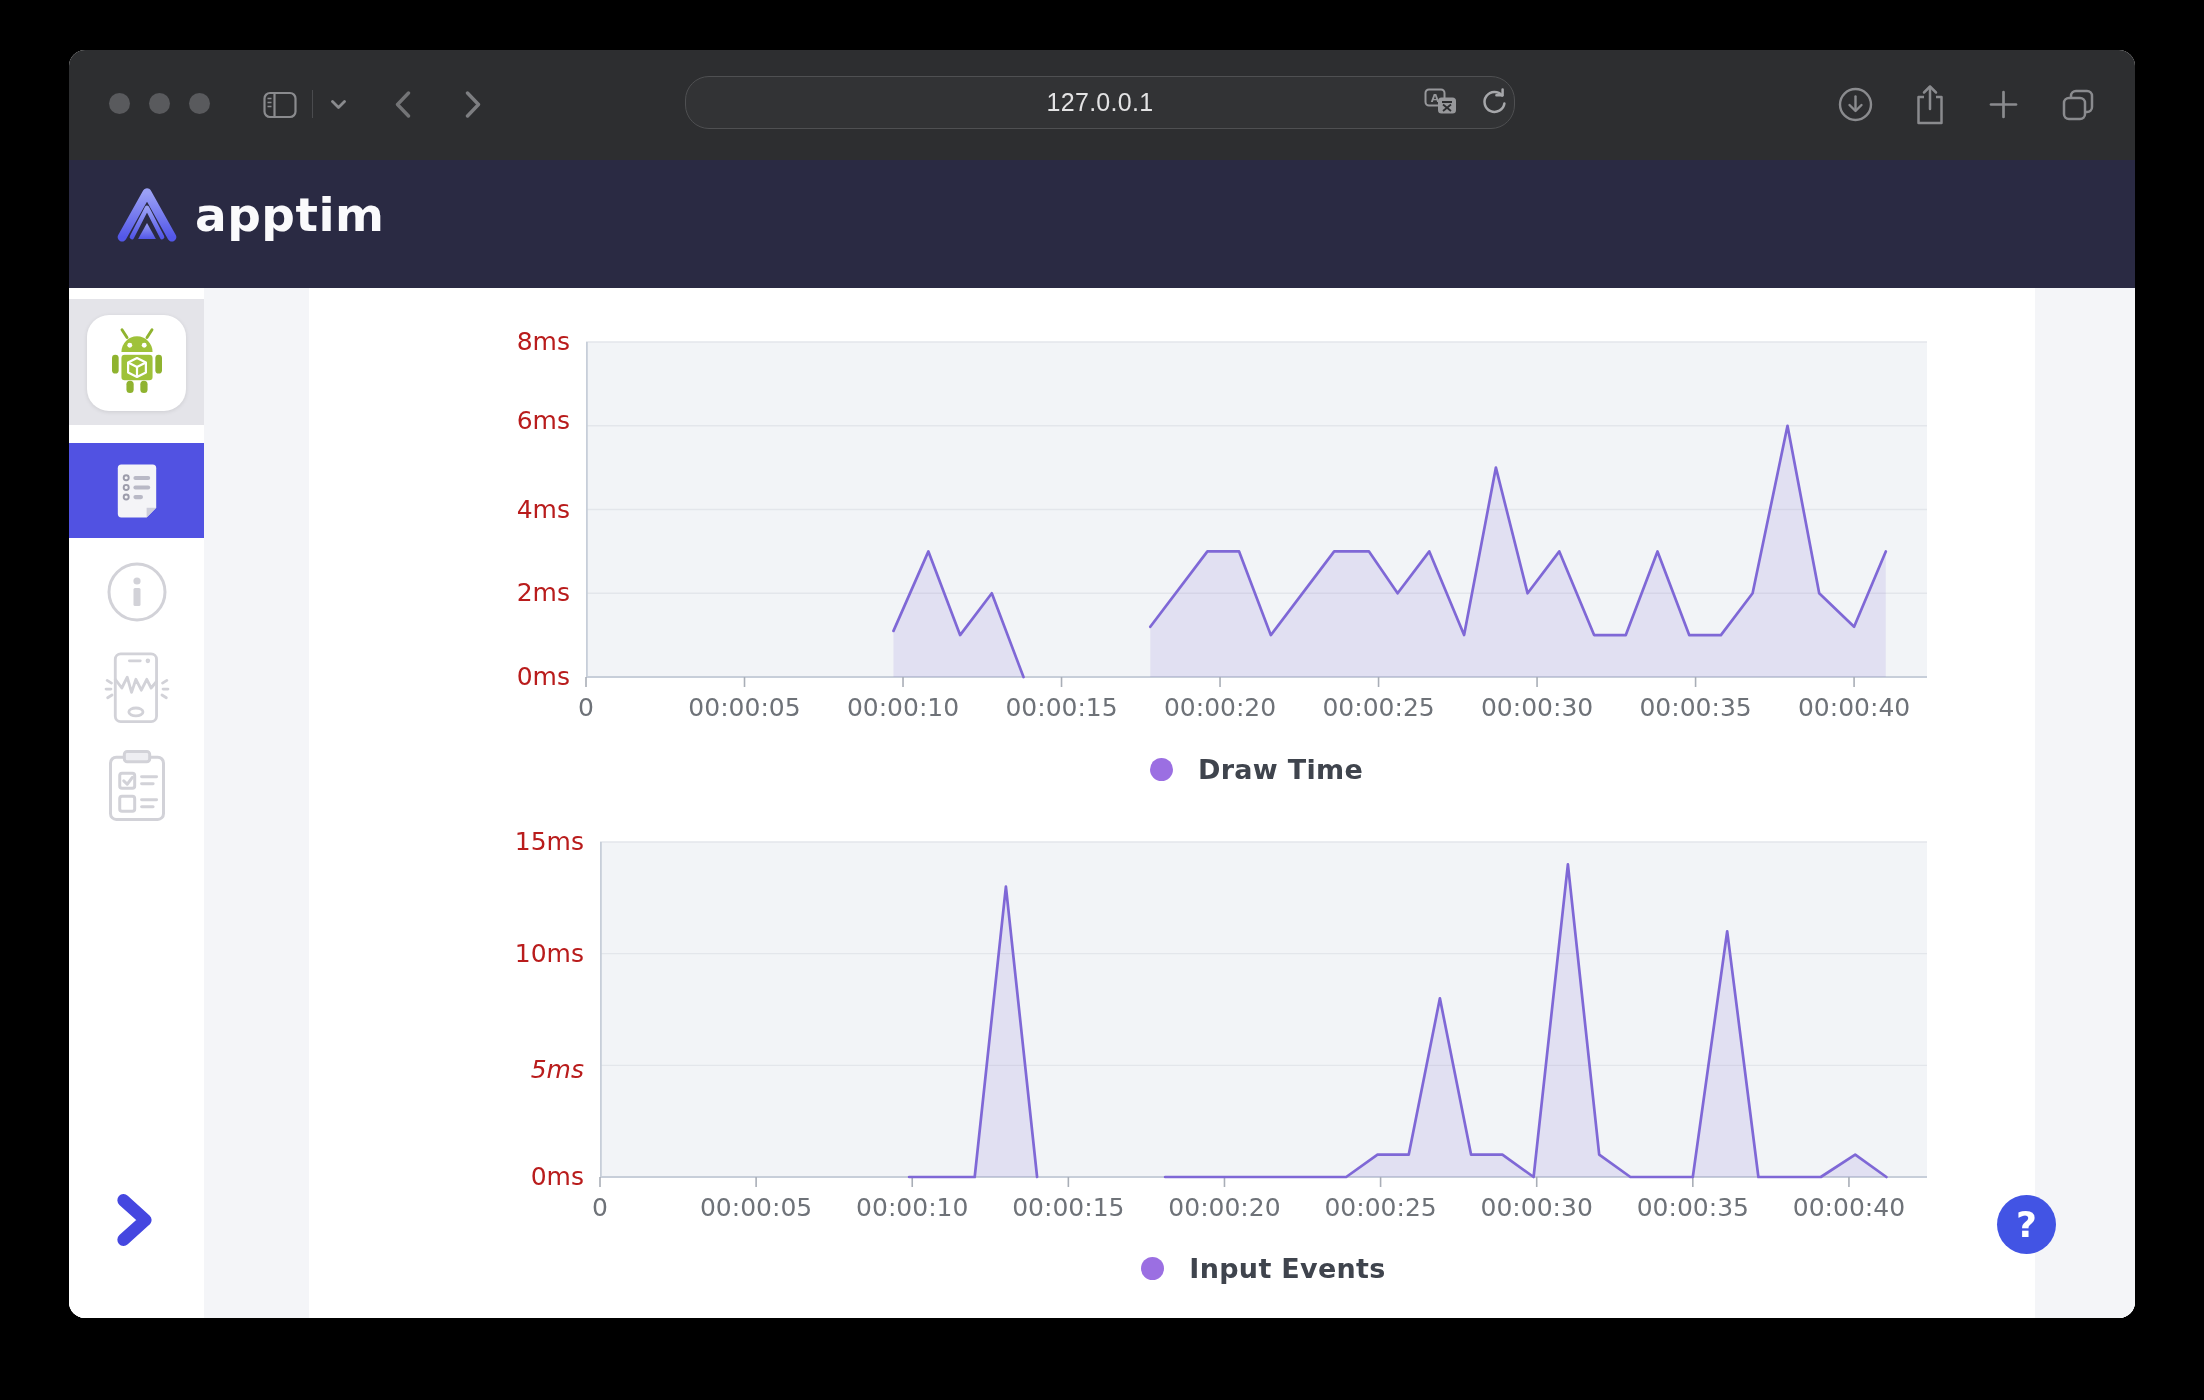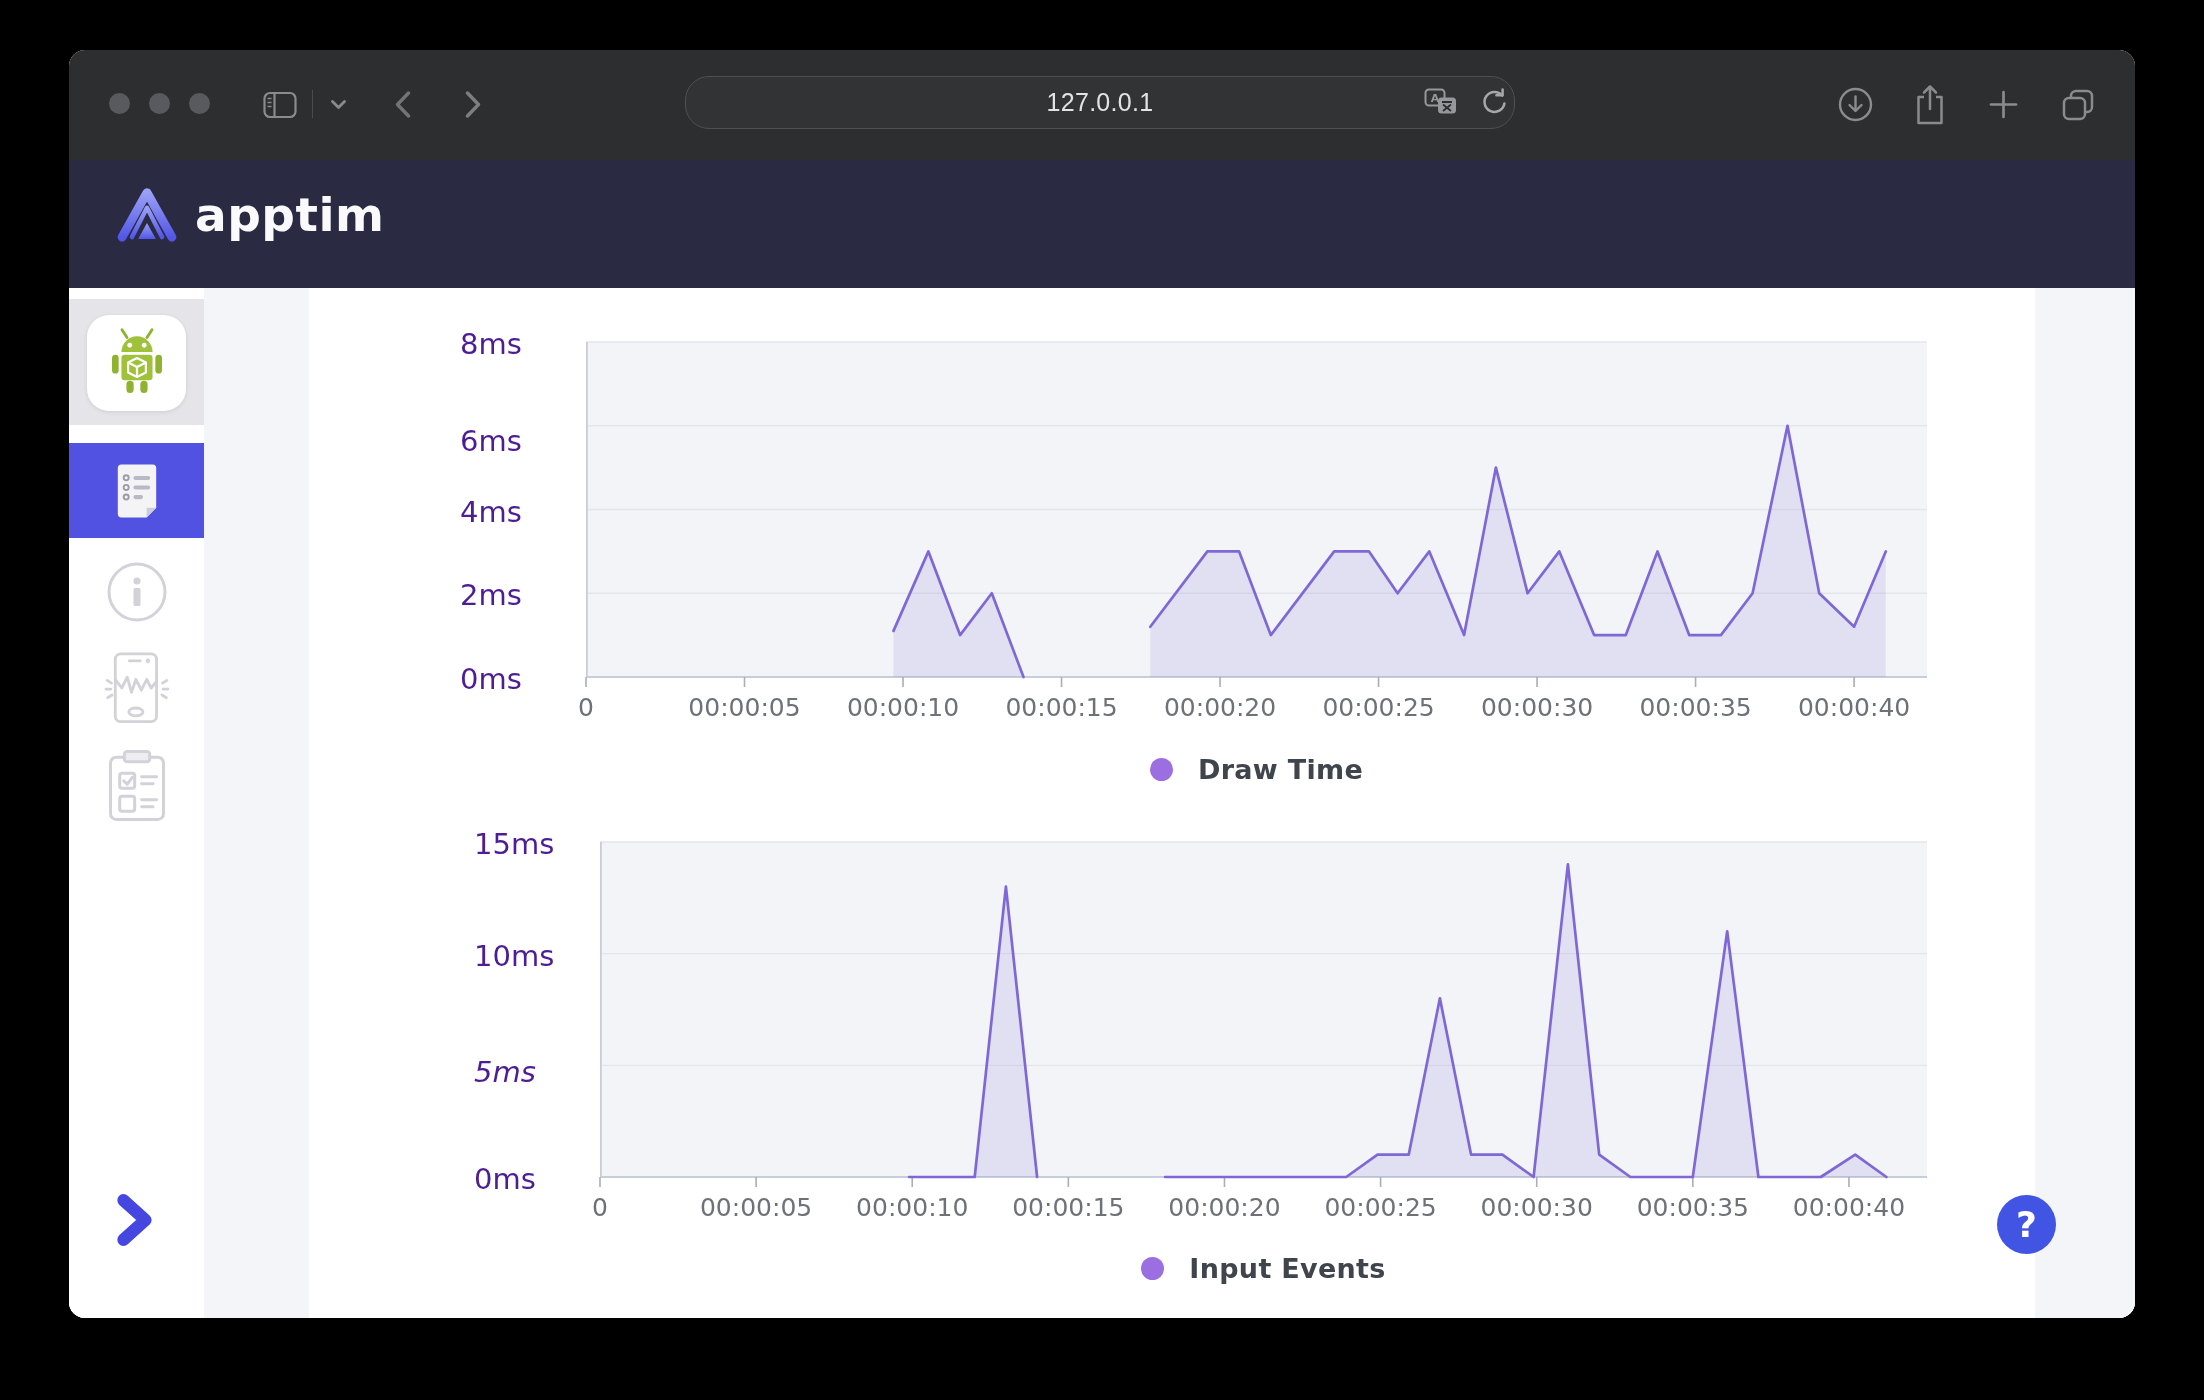--- a/index.html
+++ b/index.html
@@ -41,21 +41,21 @@
   .sideitem { position:absolute; left:0; width:135px; display:flex; align-items:center; justify-content:center; }
   #item-report { top:155px; height:95px; background:#5152e2; }
   #item-info      { top:272px; height:64px; }
   #item-crash     { top:362px; height:76px; }
   #item-checklist { top:460px; height:76px; }
   #expand-btn { position:absolute; left:46px; top:905px; width:44px; height:56px; cursor:pointer; }
 
   
   .chart { position:absolute; }
   .chart svg { position:absolute; left:0; top:0; overflow:visible; }
-  .ylab { position:absolute; width:110px; font-size:29px; color:#4c1d95;
+  .ylab { position:absolute; width:110px; text-align:right; font-size:25px; color:#b91c1c;
           font-family:"DejaVu Sans", sans-serif; }
   .xlab { position:absolute; width:160px; text-align:center; font-size:25px; color:#6e7278;
           font-family:"DejaVu Sans", sans-serif; }
   .legend { position:absolute; display:flex; align-items:center; justify-content:center; gap:25px; }
   .legend-dot { width:23px; height:23px; border-radius:50%; }
   .legend-label { font-size:27px; font-weight:bold; color:#3f444d;
                   font-family:"DejaVu Sans", sans-serif; letter-spacing:.3px; }
 
   #help-btn { position:absolute; left:1928px; top:1145px; width:59px; height:59px; border-radius:50%;
               background:#4254e4; color:#ffffff; display:flex; align-items:center; justify-content:center;
@@ -274,21 +274,21 @@
         <line x1="1109.5744680851064" y1="335" x2="1109.5744680851064" y2="345" stroke="#a9aeb7" stroke-width="1.6"></line>
         <line x1="1268.0851063829787" y1="335" x2="1268.0851063829787" y2="345" stroke="#a9aeb7" stroke-width="1.6"></line>
         <path d="M 307.5,335 L 307.5,288.9 L 342.4,209.4 L 374.1,293.1 L 405.8,251.3 L 437.5,335.0 L 437.5,335 Z" fill="#7f68d6" fill-opacity="0.14" stroke="none"></path>
         <path d="M 307.5,288.9 L 342.4,209.4 L 374.1,293.1 L 405.8,251.3 L 437.5,335.0" fill="none" stroke="#7f68d6" stroke-width="2.7" stroke-linejoin="round" stroke-linecap="round"></path>
         <path d="M 564.3,335 L 564.3,284.8 L 621.4,209.4 L 653.1,209.4 L 684.8,293.1 L 748.2,209.4 L 783.0,209.4 L 811.6,251.3 L 843.3,209.4 L 878.1,293.1 L 909.9,125.6 L 941.6,251.3 L 973.3,209.4 L 1008.1,293.1 L 1039.8,293.1 L 1071.5,209.4 L 1103.2,293.1 L 1134.9,293.1 L 1166.6,251.3 L 1201.5,83.8 L 1233.2,251.3 L 1268.1,284.8 L 1299.8,209.4 L 1299.8,335 Z" fill="#7f68d6" fill-opacity="0.14" stroke="none"></path>
         <path d="M 564.3,284.8 L 621.4,209.4 L 653.1,209.4 L 684.8,293.1 L 748.2,209.4 L 783.0,209.4 L 811.6,251.3 L 843.3,209.4 L 878.1,293.1 L 909.9,125.6 L 941.6,251.3 L 973.3,209.4 L 1008.1,293.1 L 1039.8,293.1 L 1071.5,209.4 L 1103.2,293.1 L 1134.9,293.1 L 1166.6,251.3 L 1201.5,83.8 L 1233.2,251.3 L 1268.1,284.8 L 1299.8,209.4" fill="none" stroke="#7f68d6" stroke-width="2.7" stroke-linejoin="round" stroke-linecap="round"></path>
       </svg>
       <div class="ylab" style="left: -126px; top: 320px;">0ms</div>
       <div class="ylab" style="left: -126px; top: 236.25px;">2ms</div>
       <div class="ylab" style="left: -126px; top: 152.5px;">4ms</div>
-      <div class="ylab" style="left: -126px; top: 82px;">6ms</div>
+      <div class="ylab" style="left: -126px; top: 64px;">6ms</div>
       <div class="ylab" style="left: -126px; top: -15px;">8ms</div>
       <div class="xlab" style="left: -80px; top: 351px;">0</div>
       <div class="xlab" style="left: 78.5106px; top: 351px;">00:00:05</div>
       <div class="xlab" style="left: 237.021px; top: 351px;">00:00:10</div>
       <div class="xlab" style="left: 395.532px; top: 351px;">00:00:15</div>
       <div class="xlab" style="left: 554.043px; top: 351px;">00:00:20</div>
       <div class="xlab" style="left: 712.553px; top: 351px;">00:00:25</div>
       <div class="xlab" style="left: 871.064px; top: 351px;">00:00:30</div>
       <div class="xlab" style="left: 1029.57px; top: 351px;">00:00:35</div>
       <div class="xlab" style="left: 1188.09px; top: 351px;">00:00:40</div>

